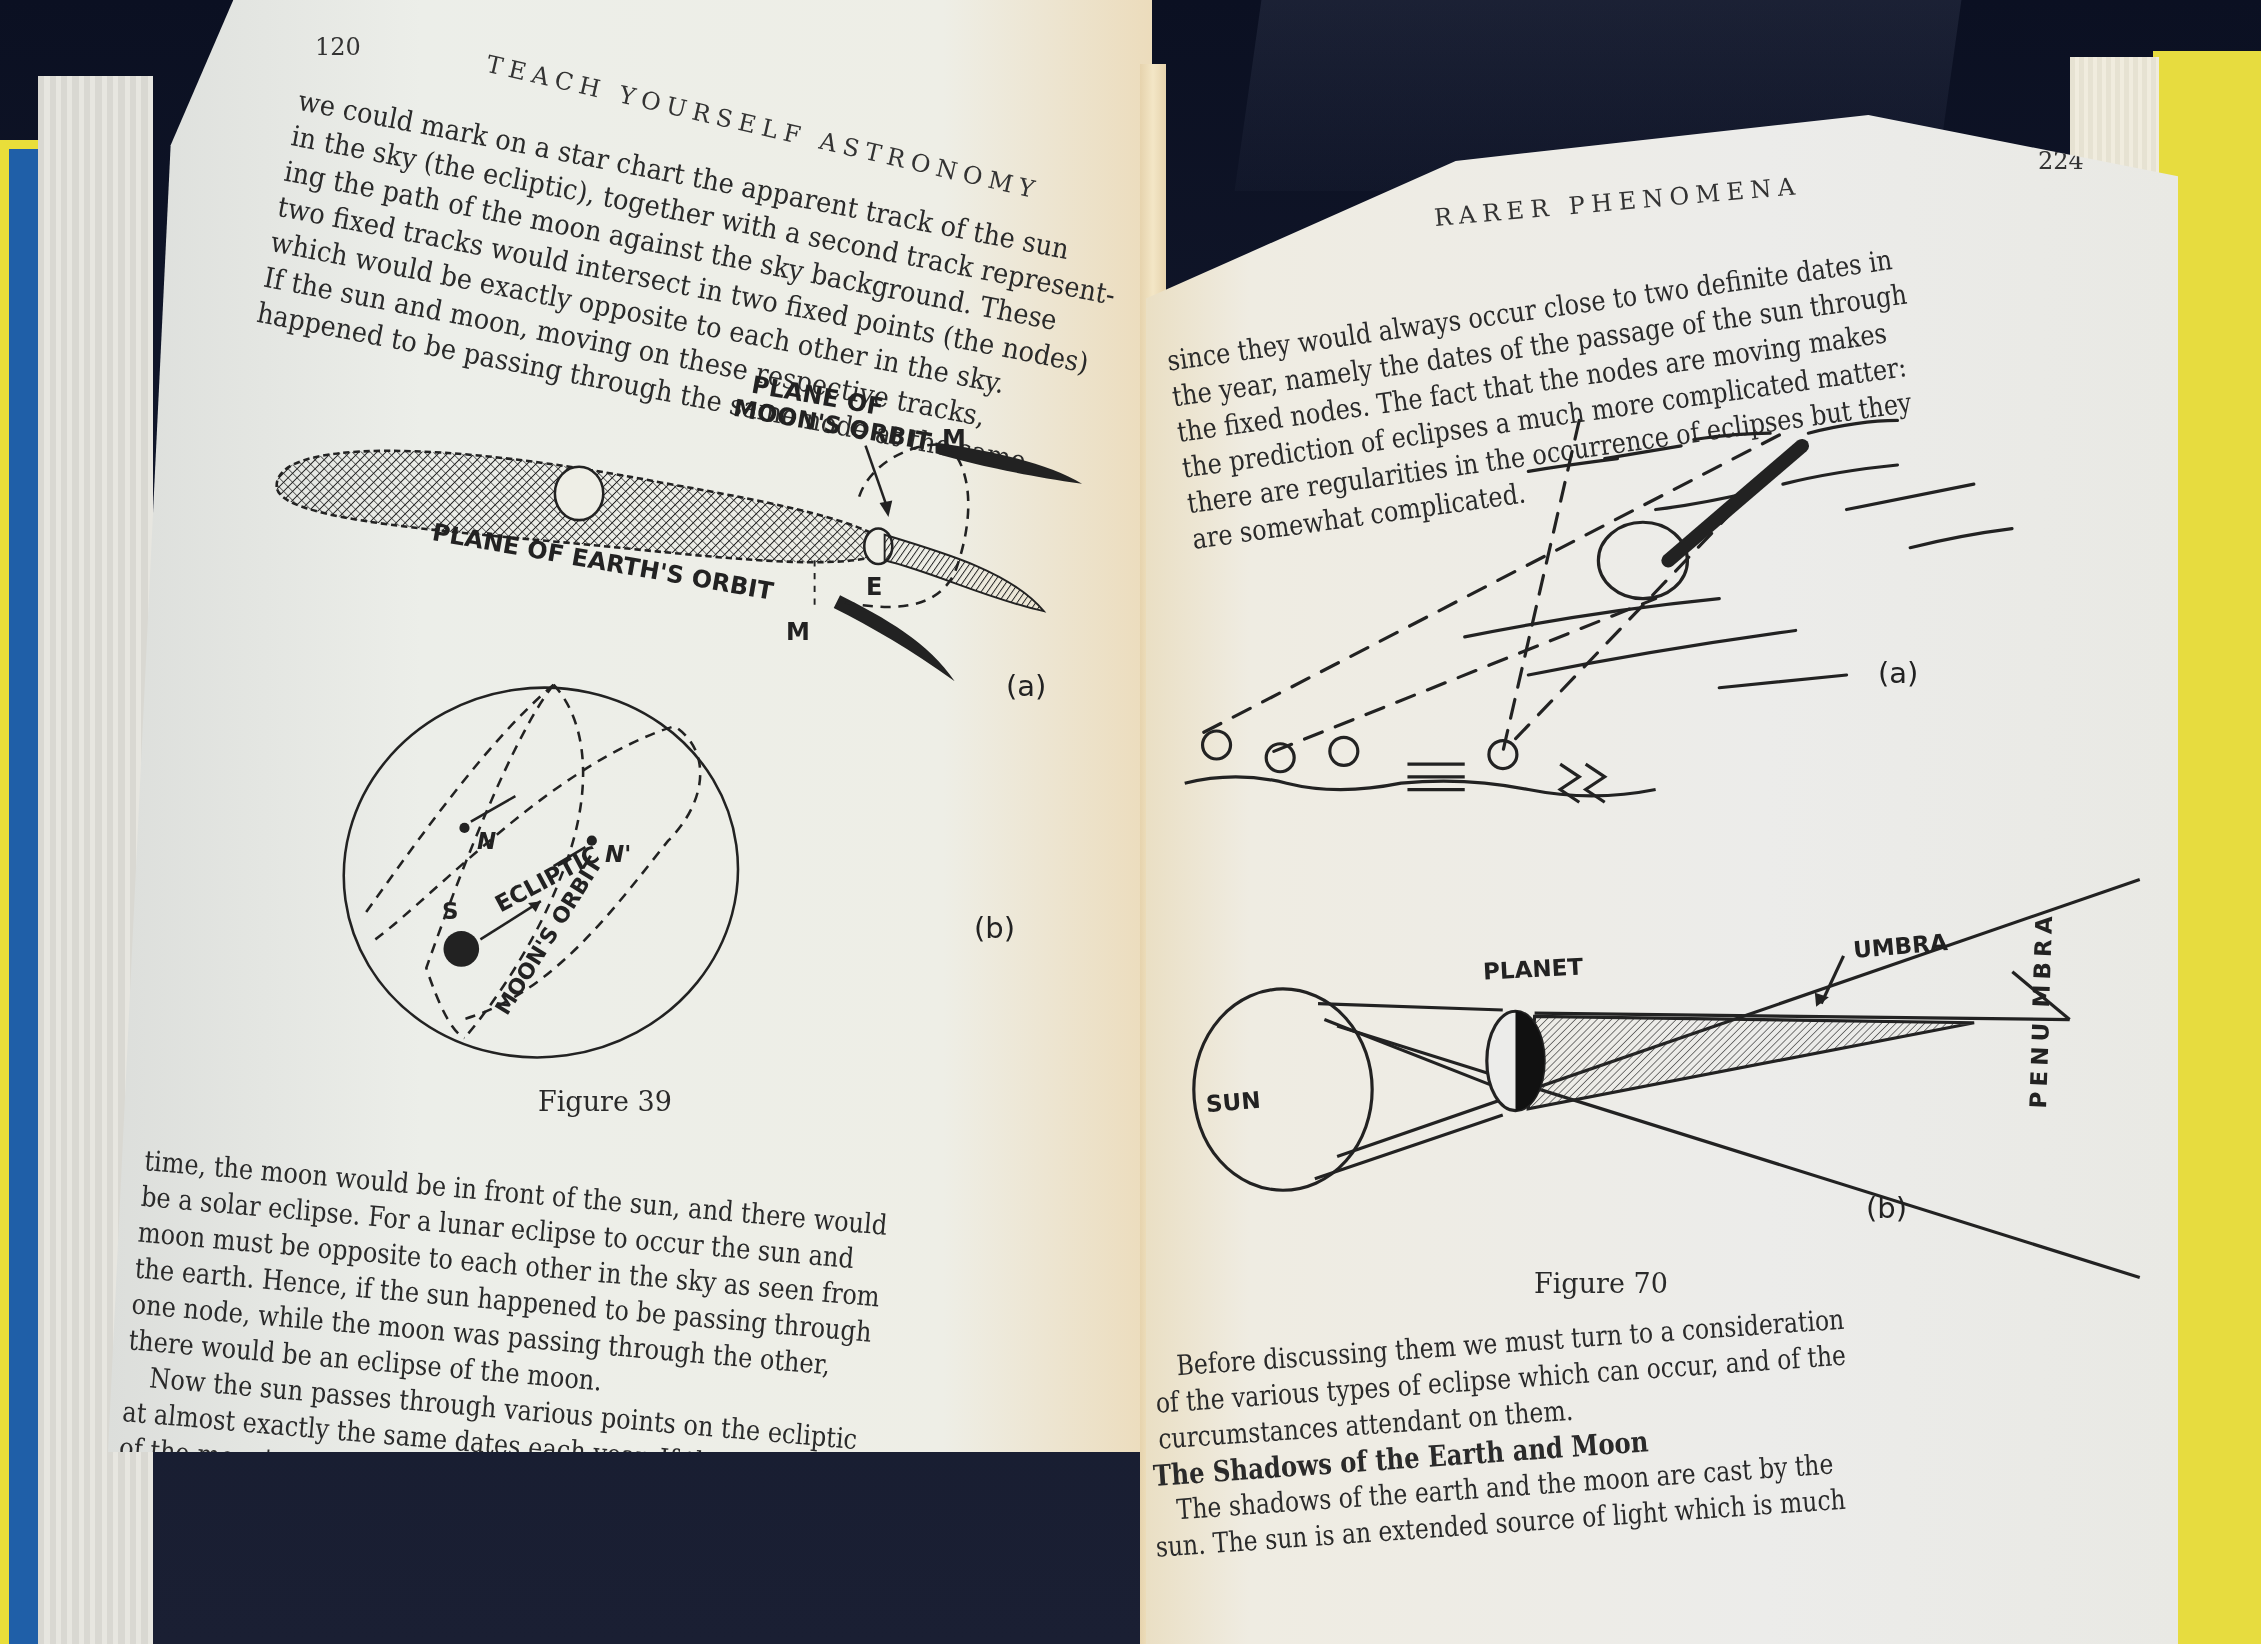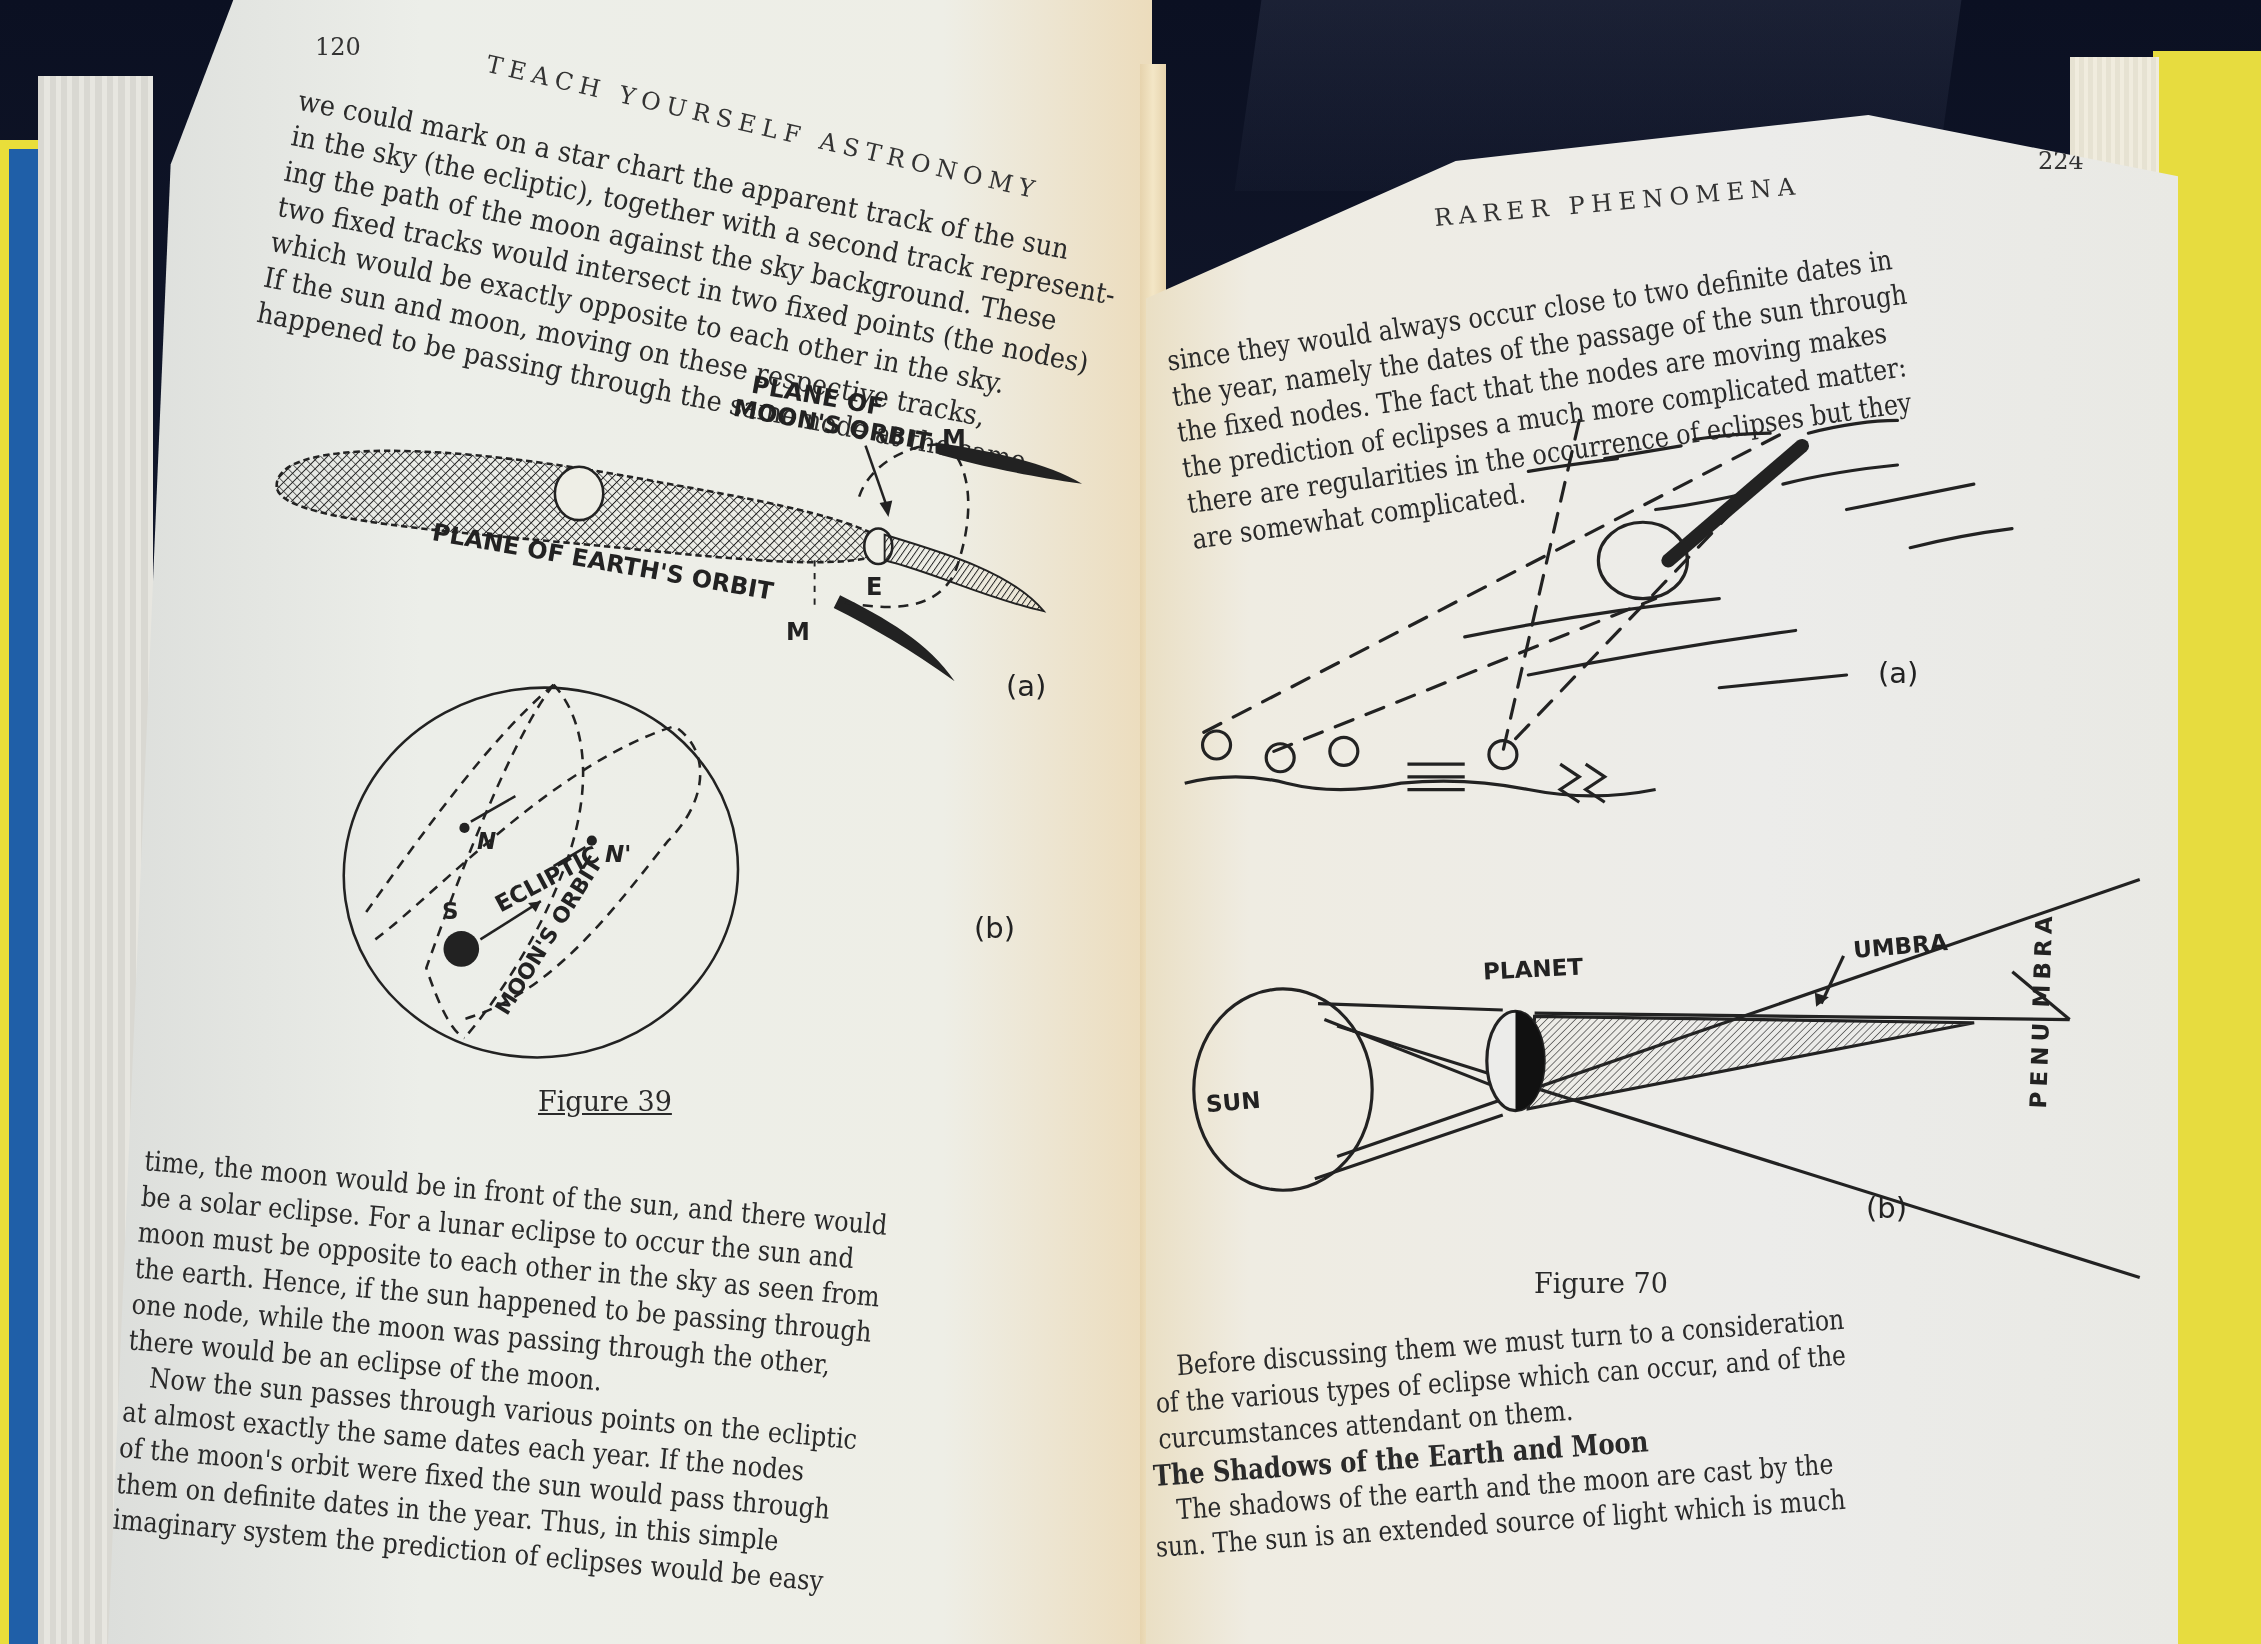--- a/index.html
+++ b/index.html
@@ -10,21 +10,21 @@
            background:linear-gradient(180deg,rgba(120,130,160,.15),rgba(90,100,130,.05)); transform:skewX(-8deg); }
   
   .cover-left { position:absolute; left:0; top:140px; width:76px; height:1504px; background:#1f5fa8; border-left:9px solid #e9de3a; border-top:9px solid #e9de3a; }
   .cover-right { position:absolute; right:0; top:51px; width:108px; height:1593px; background:#e7dc3f; }
   .stack-left { position:absolute; left:38px; top:76px; width:115px; height:1568px;
                 background:repeating-linear-gradient(90deg,#d9d8d2 0 6.4px,#e7e6e0 6.4px 11.5px); }
   .stack-right { position:absolute; right:102px; top:57px; width:89px; height:1587px;
                  background:repeating-linear-gradient(90deg,#e6e2d2 0 5.1px,#f0ecde 5.1px 9px); }
   
   .page { position:absolute; overflow:hidden; }
-  .page-left { left:108px; top:0; width:1044px; height:1644px;
+  .page-left { left:108px; top:0; width:1044px; height:1452px;
                background:linear-gradient(90deg,#dcdedb 0%,#eceee9 30%,#eeeee6 80%,#ecdcbc 100%);
                clip-path: polygon(12% 0, 100% 0, 100% 100%, 0 100%, 6% 10%); }
   .page-right { left:1146px; top:115px; width:1032px; height:1530px;
                 background:linear-gradient(90deg,#eadfc4 0%,#efece2 10%,#ececea 60%,#e9e9e4 100%);
                 clip-path: polygon(0 12%, 30% 3%, 70% 0, 100% 4%, 100% 100%, 0 100%); }
   .gutter { position:absolute; left:1140px; top:64px; width:25.5px; height:1581px;
             background:linear-gradient(90deg,#e6d3ad,#f3e6c6,#e6d3ad); }
 
   .block { position:absolute; transform-origin:left top; }
   .runhead { font-size:24px; letter-spacing:6.4px; font-family:"DejaVu Serif", serif; color:#333; }
@@ -102,21 +102,21 @@
     <path d="M680 1415 L660 1418 L672 1432 Z" fill="#222"></path>
     <line x1="570" y1="1290" x2="640" y2="1250" stroke="#222" stroke-width="4"></line>
     <line x1="750" y1="1330" x2="700" y2="1360" stroke="#222" stroke-width="4"></line>
   </svg>
   <div class="lbl" style="left:369px;top:828px;font-size:23px;font-style:italic;">N</div>
   <div class="lbl" style="left:497px;top:841px;font-size:23px;font-style:italic;">N'</div>
   <div class="lbl" style="left:334px;top:898px;font-size:23px;">S</div>
   <div class="lbl" style="left:382px;top:866px;font-size:23px;transform:rotate(-28deg);">ECLIPTIC</div>
   <div class="lbl" style="left:382px;top:1006px;font-size:21.7px;transform:rotate(-58deg);transform-origin:left top;">MOON'S ORBIT</div>
   <div class="lbl" style="left:866px;top:911px;font-size:29px;font-weight:normal;">(b)</div>
-  <div class="block caption" style="left:430px;top:1086px;text-decoration:underline;">Figure 39</div>
+  <div class="block caption" style="left:430px;top:1086px;">Figure 39</div>
 
   <div class="block para" style="left:38px;top:1143px;transform:rotate(5deg) scaleX(.86);">
     <div>time, the moon would be in front of the sun, and there would</div>
     <div>be a solar eclipse. For a lunar eclipse to occur the sun and</div>
     <div>moon must be opposite to each other in the sky as seen from</div>
     <div>the earth. Hence, if the sun happened to be passing through</div>
     <div>one node, while the moon was passing through the other,</div>
     <div>there would be an eclipse of the moon.</div>
     <div style="padding-left:28px">Now the sun passes through various points on the ecliptic</div>
     <div>at almost exactly the same dates each year. If the nodes</div>

